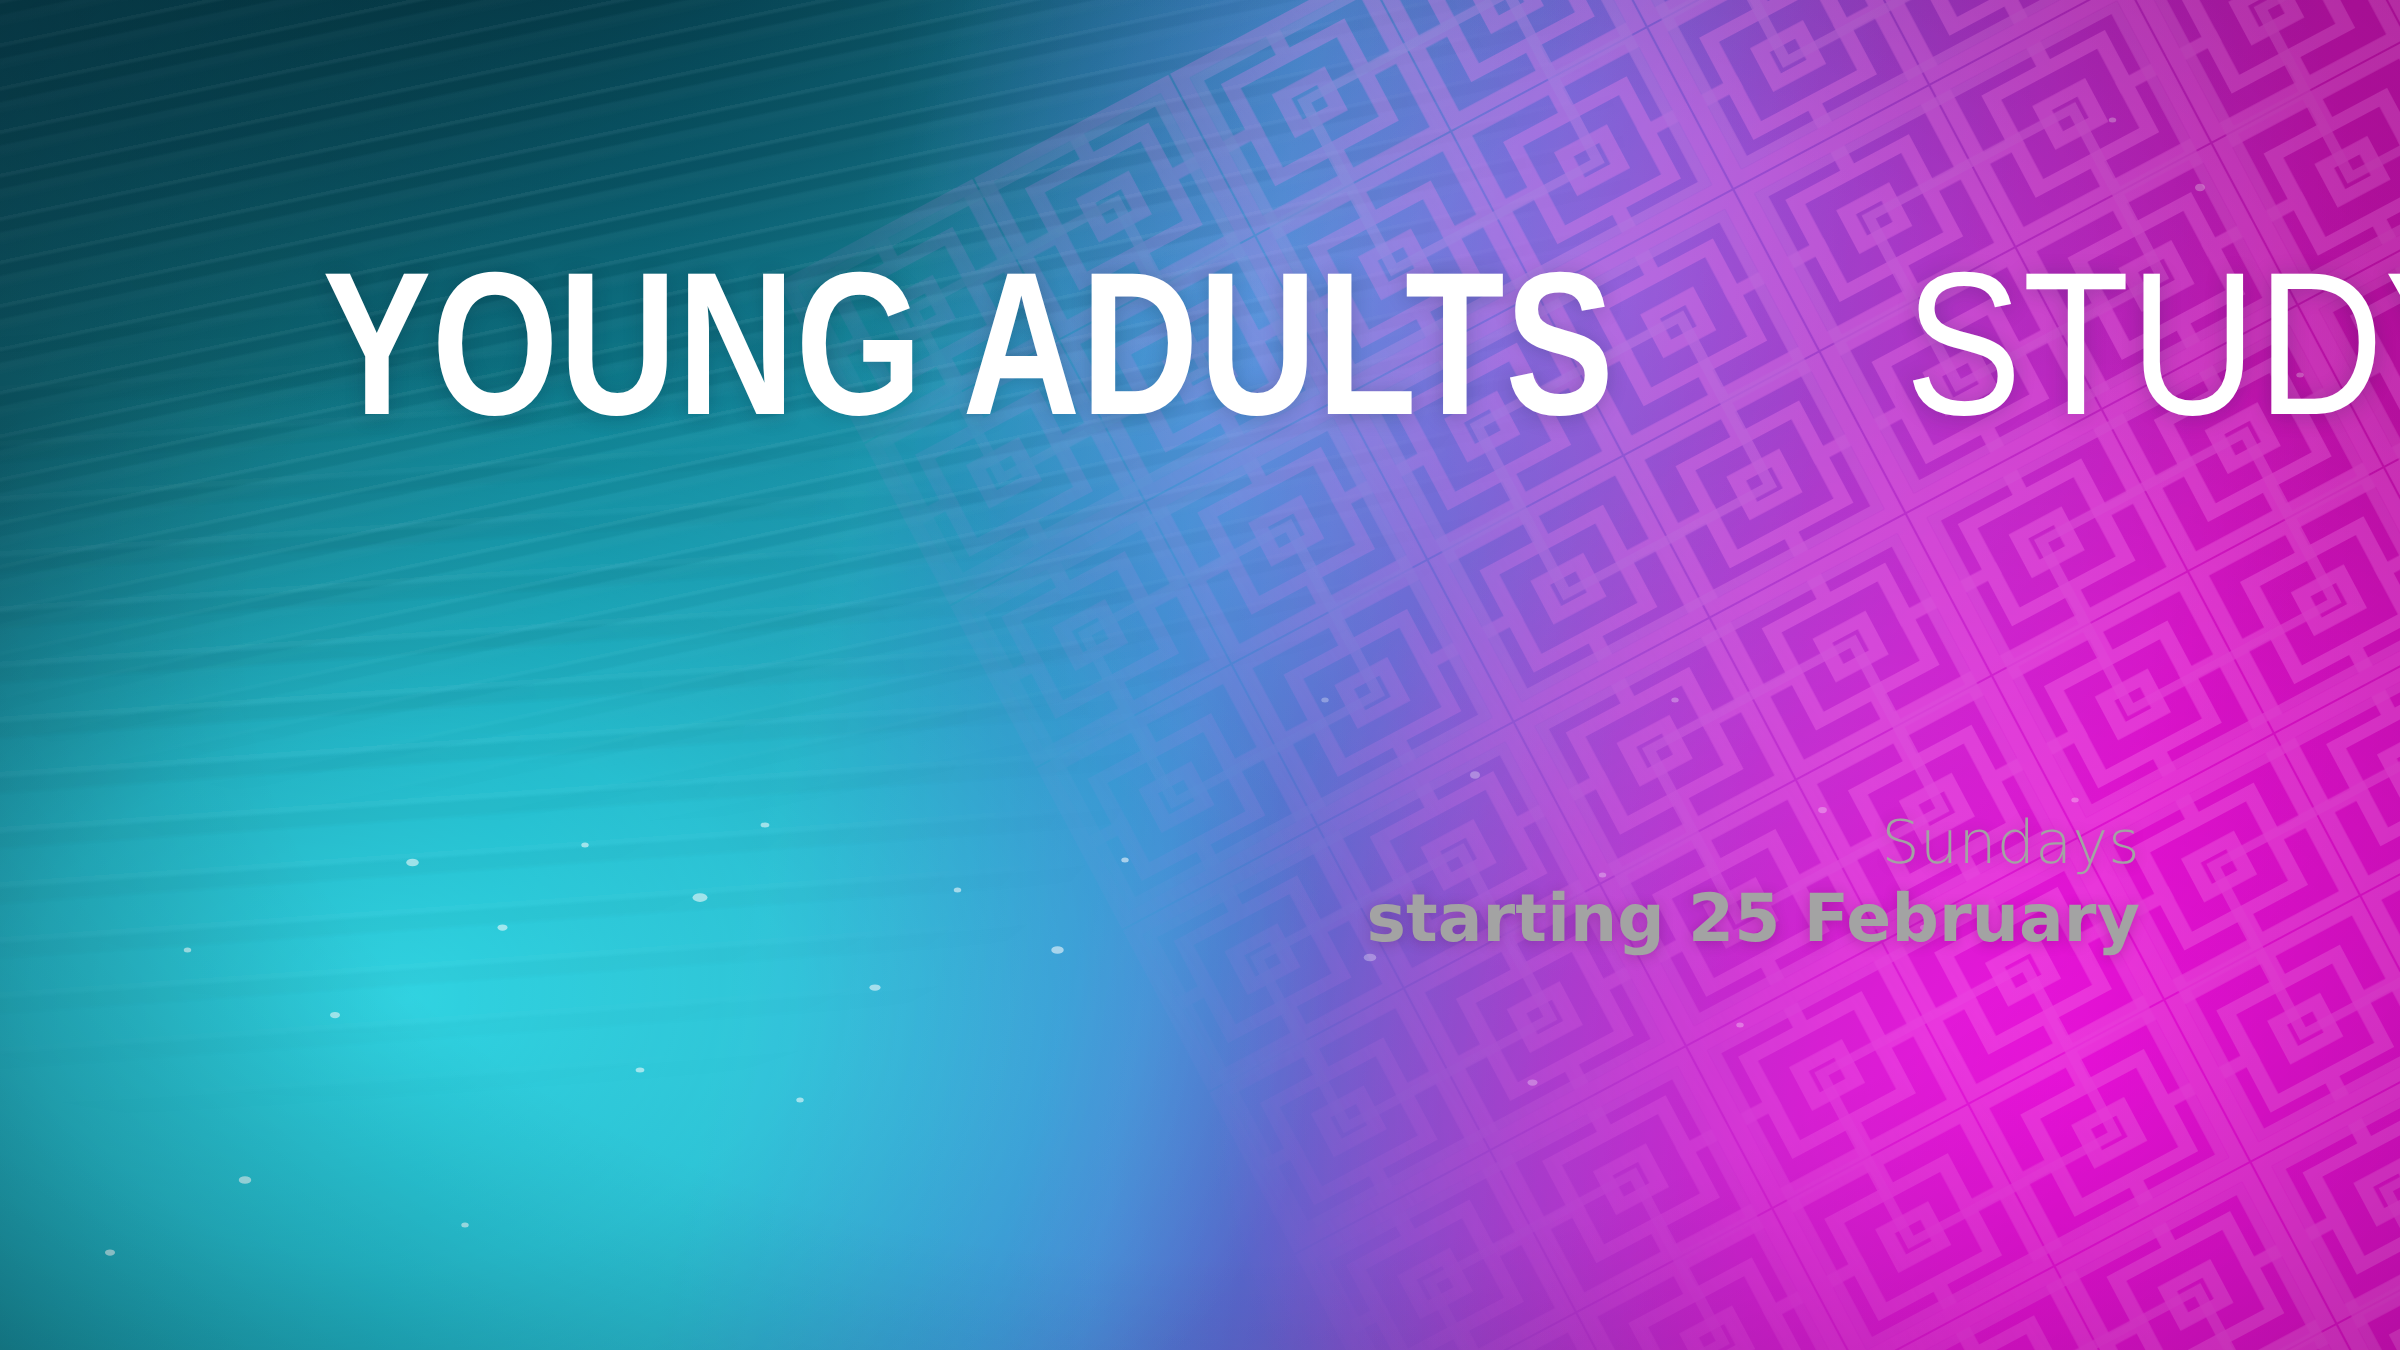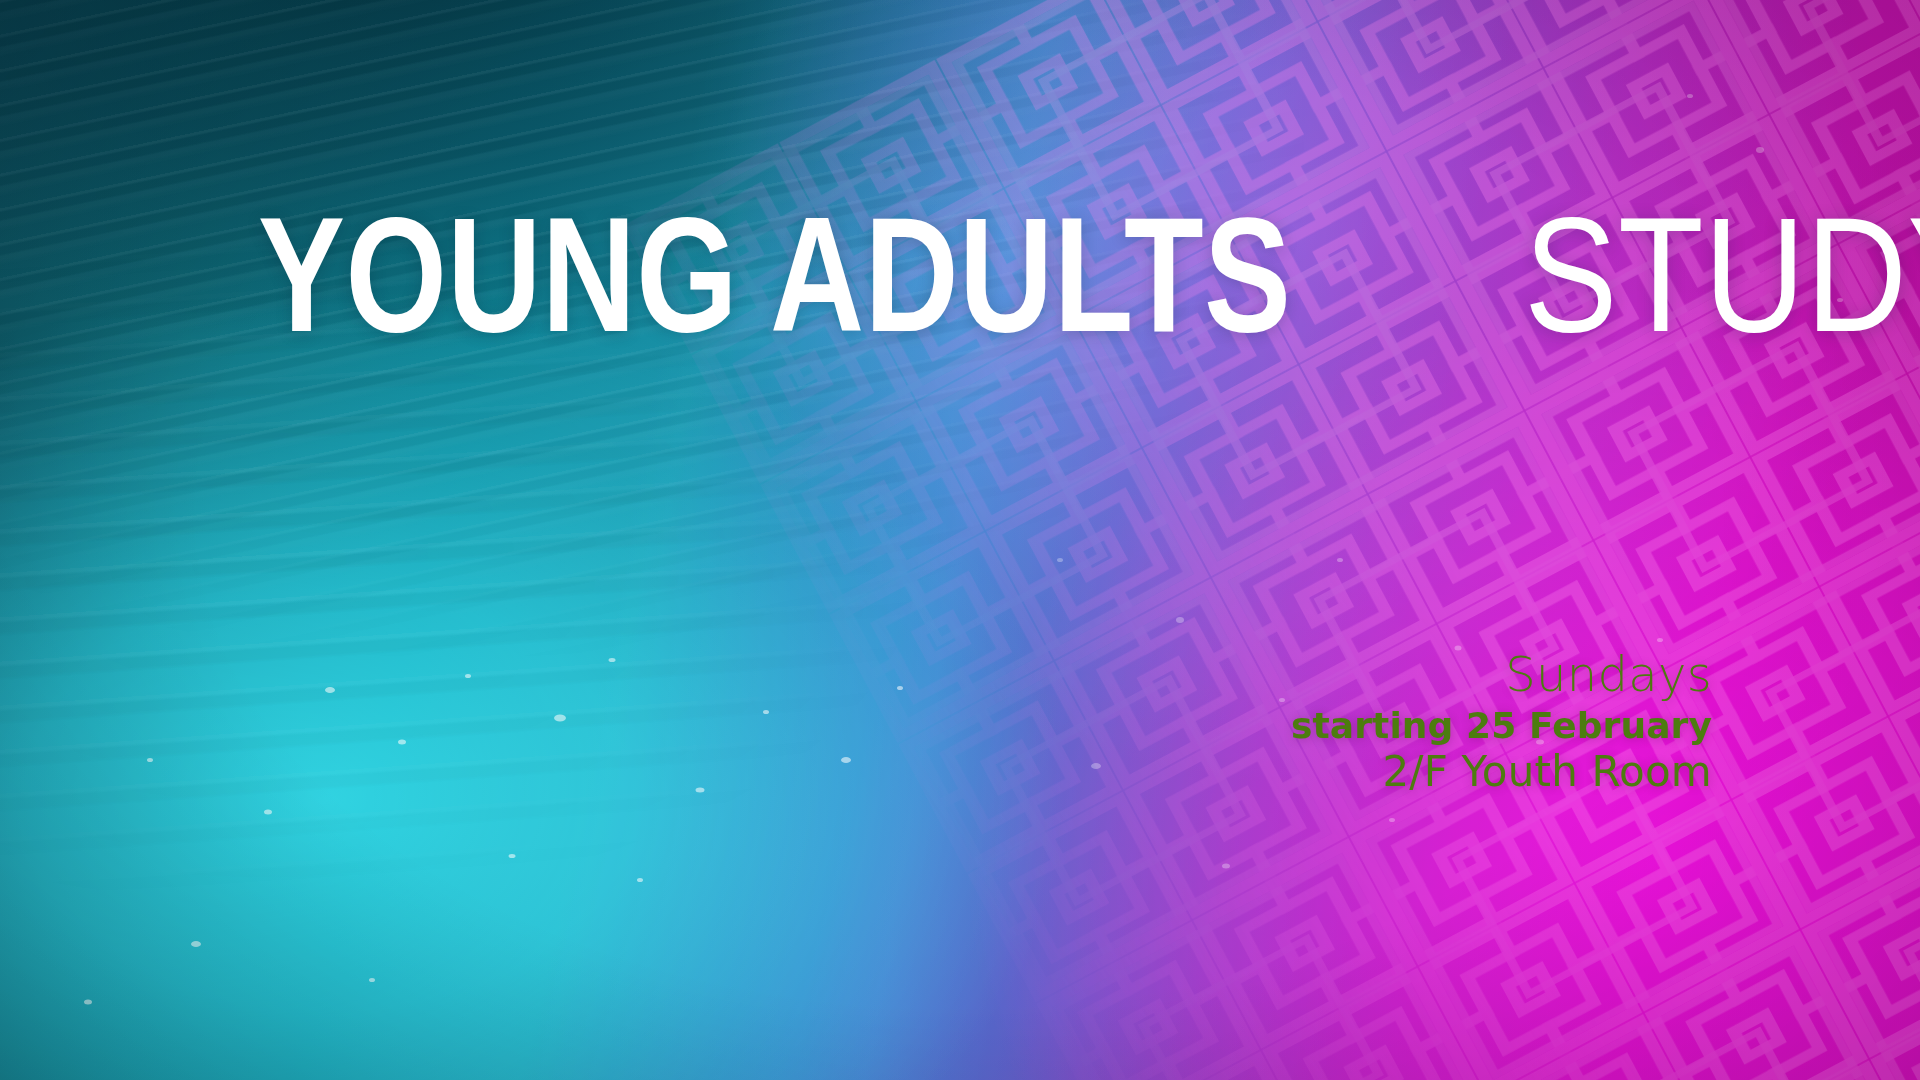--- a/index.html
+++ b/index.html
@@ -205,34 +205,34 @@
   .subtitle-line + .subtitle-line { margin-left: 18px; }
 
   .details-block {
     position: absolute;
     right: 208px;
     top: 646px;
     text-align: right;
     line-height: 1.20;
   }
   .detail-line {
-    color: #4d7c0f;
+    color: #a3a3a3;
     white-space: nowrap;
     text-shadow: 0 1px 10px rgba(60,0,50,0.25);
   }
   .detail-day {
     font-family: "DejaVu Sans", sans-serif;
     font-weight: 300;
     font-size: 48px;
     letter-spacing: 0.3px;
   }
   .detail-date, .detail-time {
     font-family: "DejaVu Sans", sans-serif;
     font-weight: 700;
-    font-size: 36px;
+    font-size: 53px;
     letter-spacing: 0.1px;
   }
   .detail-place {
     font-family: "DejaVu Sans", sans-serif;
     font-weight: 400;
     font-size: 42px;
     letter-spacing: 0.2px;
   }
 </style>
 </head>
@@ -321,17 +321,16 @@
   <div class="content">
 
     <div class="title-block">
       <span class="title-strong">YOUNG ADULTS</span><span class="title-light">STUDY</span>
     </div>
 
 
     <div class="details-block">
       <div class="detail-line detail-day">Sundays</div>
       <div class="detail-line detail-date">starting 25 February</div>
-      <div class="detail-line detail-place">2/F Youth Room</div>
     </div>
 
   </div>
 </div>
 
 </body></html>

